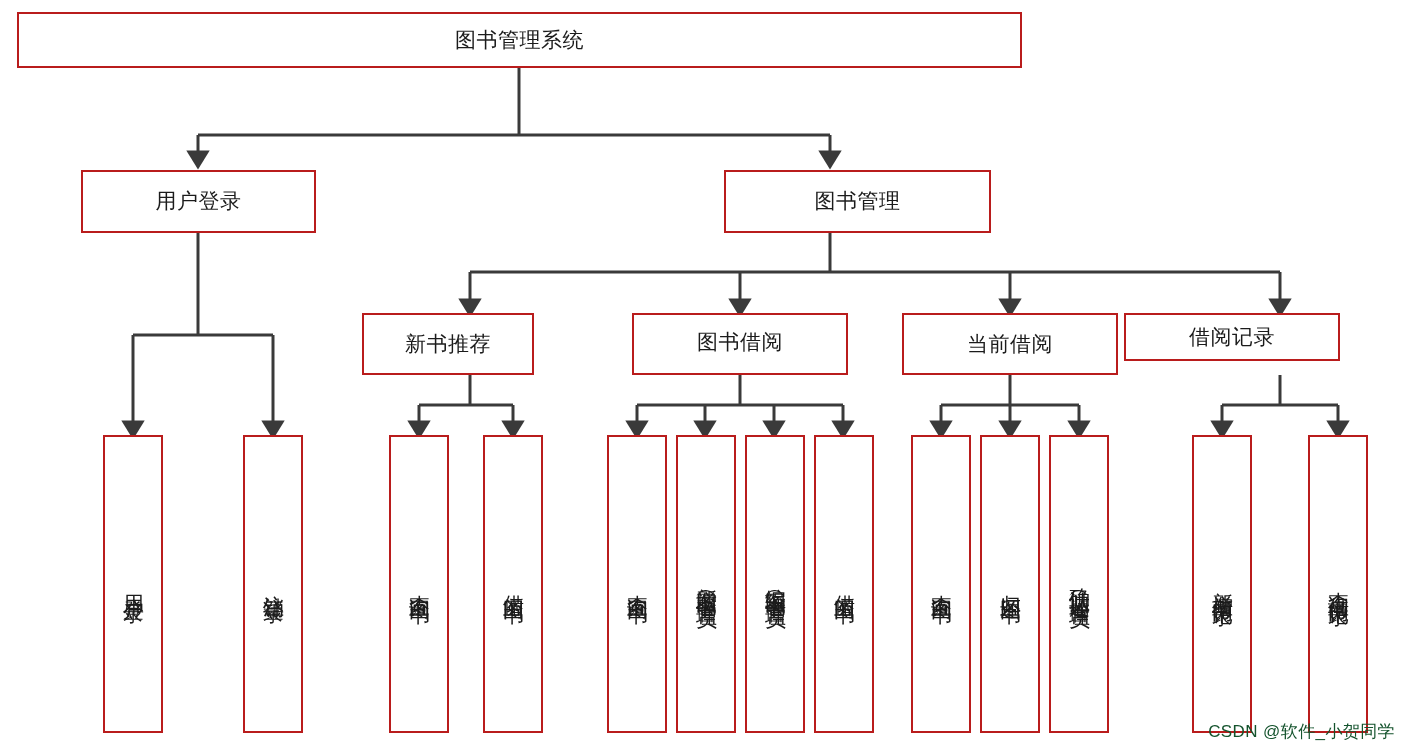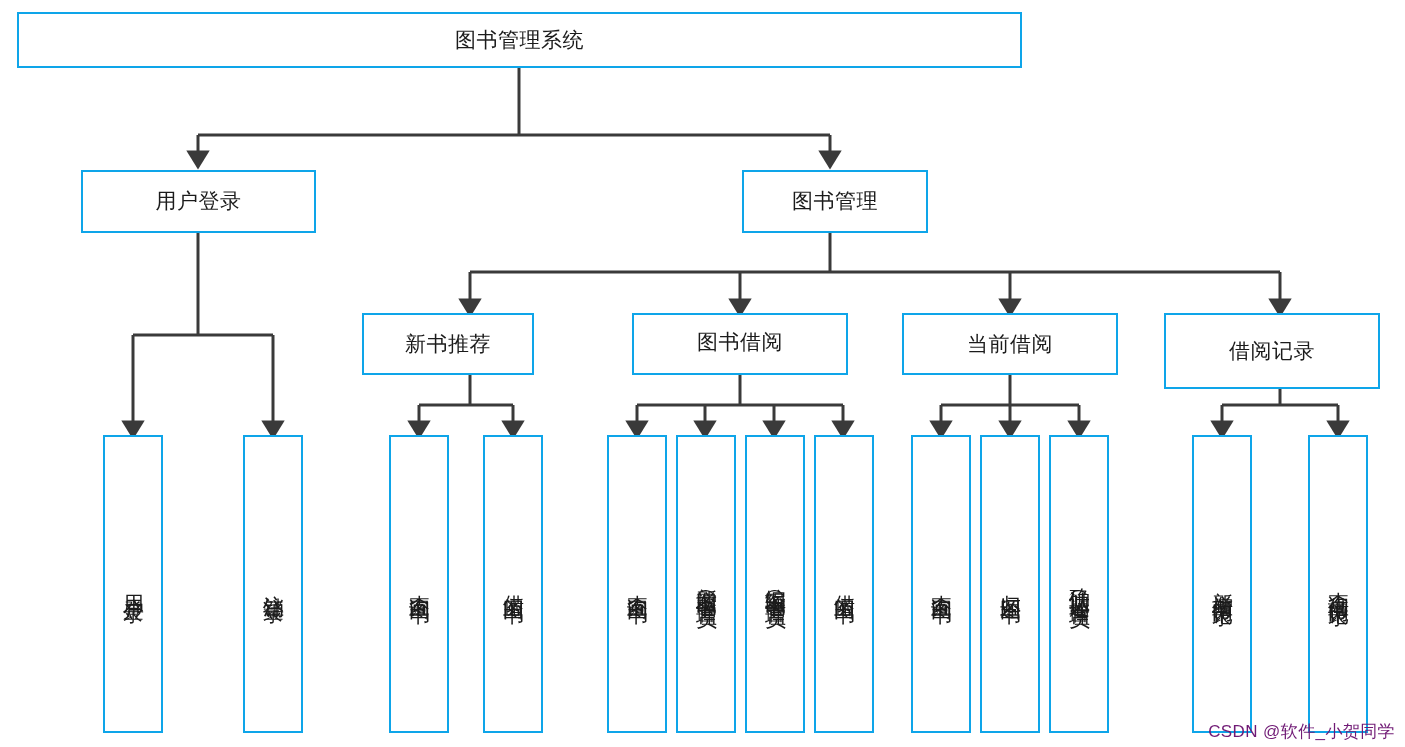--- a/index.html
+++ b/index.html
@@ -22,21 +22,21 @@
     position: absolute;
     left: 0;
     top: 0;
     width: 1405px;
     height: 747px;
     pointer-events: none;
   }
   .node {
     position: absolute;
     box-sizing: border-box;
-    border: 2px solid #0ea5e9;
+    border: 2px solid #b91c1c;
     background: #ffffff;
     display: flex;
     align-items: center;
     justify-content: center;
     color: #1b1b1b;
     line-height: 1.18;
   }
   .node-h {
     font-size: 21px;
     letter-spacing: 0.5px;
@@ -51,21 +51,21 @@
   }
   .node-v span {
     writing-mode: vertical-rl;
     text-orientation: upright;
   }
   #watermark {
     position: absolute;
     right: 10px;
     bottom: 4px;
     font-size: 17px;
-    color: #701a75;
+    color: #14532d;
     white-space: nowrap;
     letter-spacing: 0.4px;
   }
 </style>
 </head>
 <body>
 
 <div id="diagram-root">
 
   <svg id="edge-layer" viewBox="0 0 1405 747" width="1405" height="747" xmlns="http://www.w3.org/2000/svg">
@@ -118,34 +118,34 @@
     </g>
   </svg>
 
   <div class="node node-h" style="left:17px; top:12px; width:1005px; height:56px;">
     <span>图书管理系统</span>
   </div>
 
   <div class="node node-h" style="left:81px; top:170px; width:235px; height:63px;">
     <span>用户登录</span>
   </div>
-  <div class="node node-h" style="left:742px; top:170px; width:186px; height:63px;">
+  <div class="node node-h" style="left:724px; top:170px; width:267px; height:63px;">
     <span>图书管理</span>
   </div>
 
   <div class="node node-h" style="left:362px; top:313px; width:172px; height:62px;">
     <span>新书推荐</span>
   </div>
   <div class="node node-h" style="left:632px; top:313px; width:216px; height:62px;font-family:Liberation Mono, monospace;">
     <span>图书借阅</span>
   </div>
   <div class="node node-h" style="left:902px; top:313px; width:216px; height:62px;">
     <span>当前借阅</span>
   </div>
-  <div class="node node-h" style="left:1164px; top:313px; width:216px; height:76px;">
+  <div class="node node-h" style="left:1124px; top:313px; width:216px; height:48px;">
     <span>借阅记录</span>
   </div>
 
   <div class="node node-v" style="left:103px; top:435px; width:60px; height:298px;">
     <span>用户登录</span>
   </div>
   <div class="node node-v" style="left:243px; top:435px; width:60px; height:298px;">
     <span>注销登录</span>
   </div>
 

